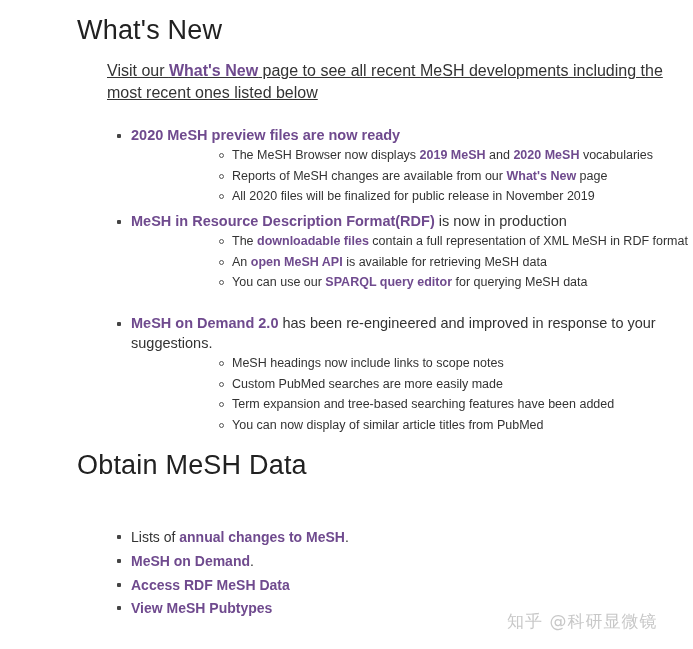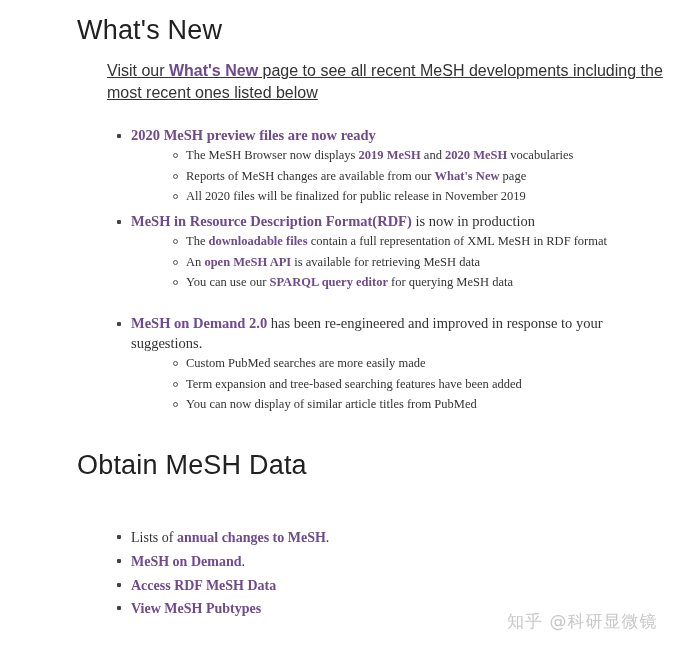--- a/index.html
+++ b/index.html
@@ -37,21 +37,21 @@
       position: absolute;
       left: 107px;
       top: 60px;
       width: 570px;
       font-size: 16px;
       line-height: 22px;
       color: #333;
       text-decoration: underline;
     }
 
-    ul { margin: 0; padding: 0; list-style: none; font-family: Liberation Serif, serif; }
+    ul { margin: 0; padding: 0; list-style: none; }
 
     .l1 {
       position: absolute;
       left: 131px;
       font-size: 14.5px;
       line-height: 20px;
       color: #333;
     }
     .l1-item { position: relative; }
     .l1-item::before {
@@ -63,21 +63,21 @@
       height: 4px;
       background: #444;
       border-radius: 1px;
     }
     .l2 {
       margin-left: 55px;
       font-size: 12.5px;
       line-height: 20.5px;
       color: #333;
     }
-    .l2-item { position: relative; }
+    .l2-item { position: relative; margin-left: 46px; }
     .l2-item::before {
       content: "";
       position: absolute;
       left: -13px;
       top: 8px;
       width: 3px;
       height: 3px;
       border: 1px solid #555;
       border-radius: 50%;
     }
@@ -145,20 +145,21 @@
         <span>You can use our </span><a class="lnk">SPARQL query editor</a><span> for querying MeSH data</span>
       </li>
     </ul>
   </li>
 </ul>
 
 <ul class="l1" id="item-mod">
   <li class="l1-item">
     <a class="lnk">MeSH on Demand 2.0</a><span> has been re-engineered and improved in response to your suggestions.</span>
     <ul class="l2">
+      <li class="l2-item"><span>MeSH headings now include links to scope notes</span></li>
       <li class="l2-item"><span>Custom PubMed searches are more easily made</span></li>
       <li class="l2-item"><span>Term expansion and tree-based searching features have been added</span></li>
       <li class="l2-item"><span>You can now display of similar article titles from PubMed</span></li>
     </ul>
   </li>
 </ul>
 
 <h2 id="h-obtain">Obtain MeSH Data</h2>
 
 <ul class="obtain-list">

